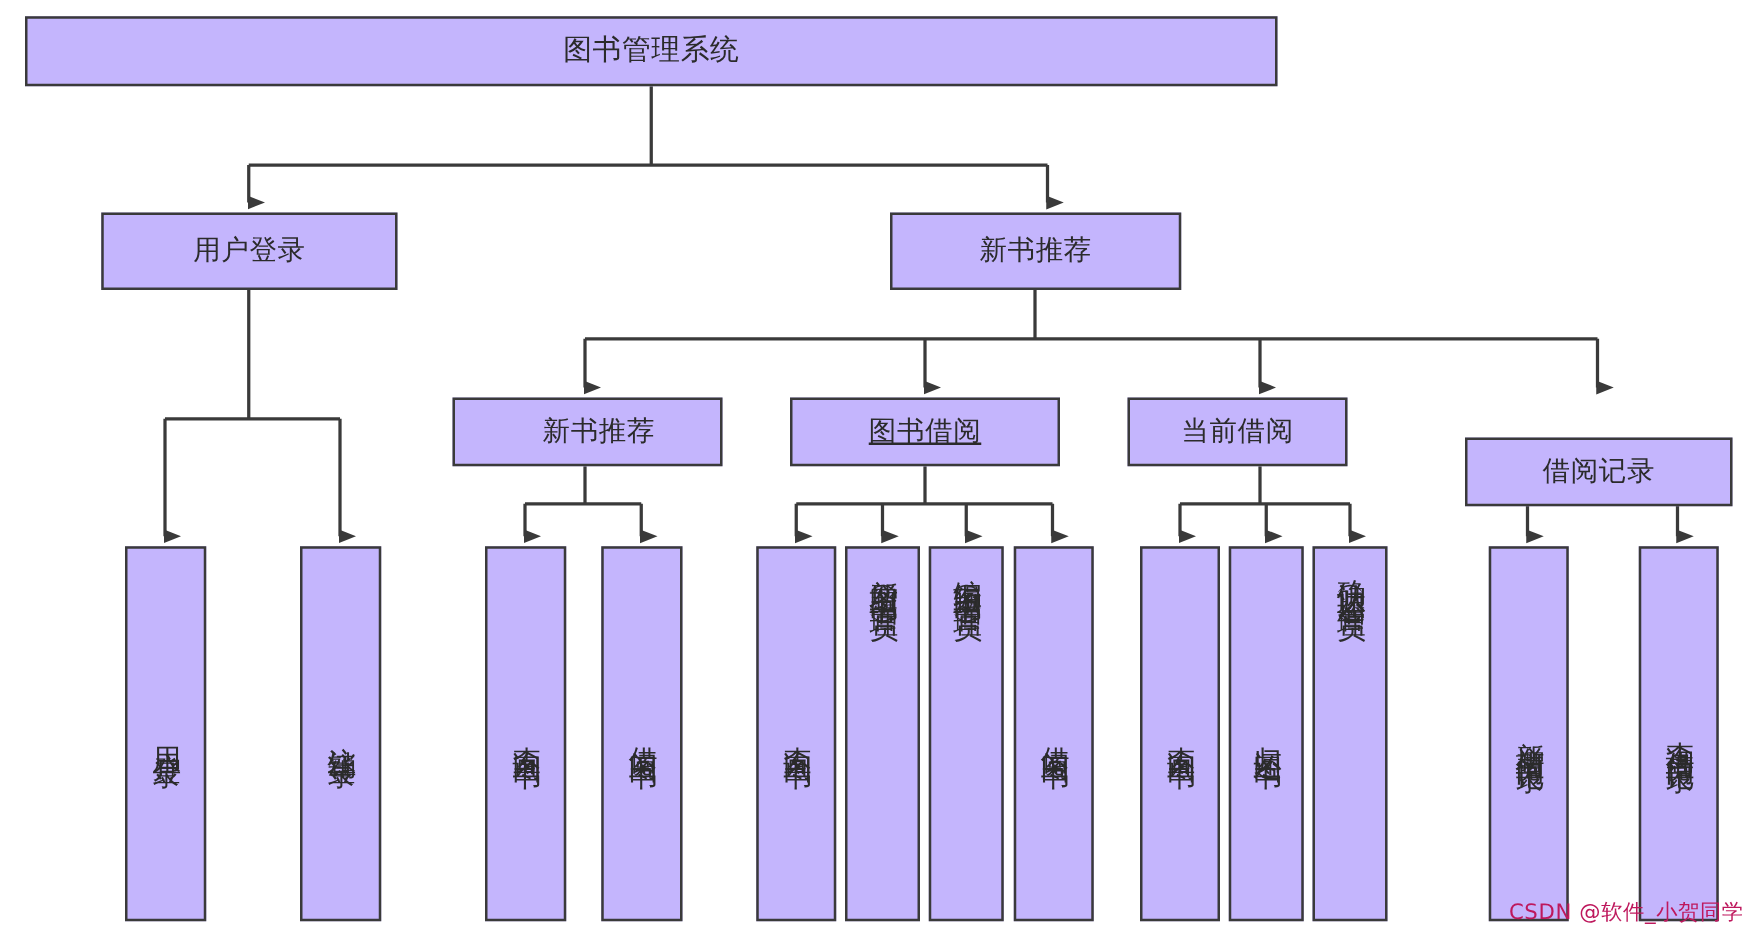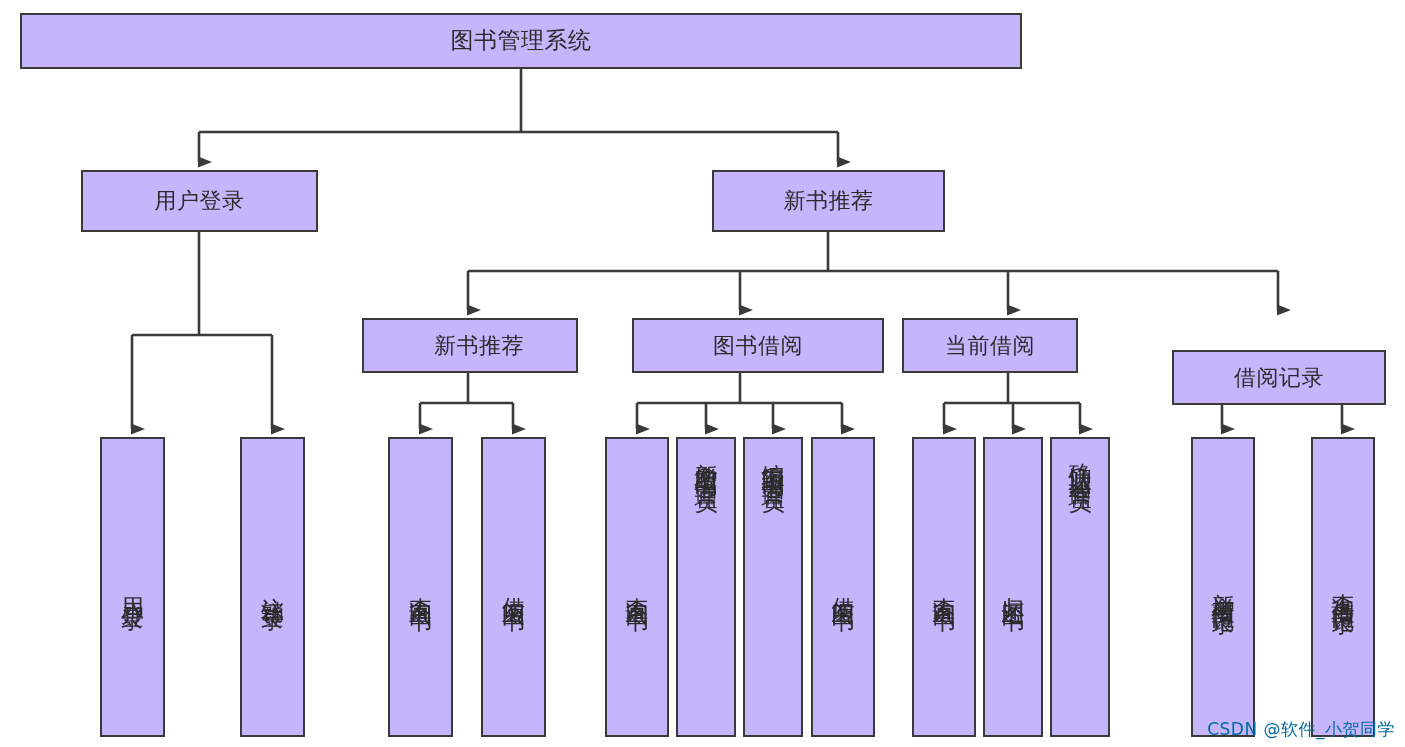--- a/index.html
+++ b/index.html
@@ -62,21 +62,21 @@
   }
   .node.vertical.centered {
     align-items: center;
     padding-top: 0;
   }
   #watermark {
     position: absolute;
     right: 10px;
     bottom: 6px;
     font-size: 17px;
-    color: #0369a1;
+    color: #be185d;
     letter-spacing: 0.5px;
     white-space: nowrap;
     pointer-events: none;
   }
 </style>
 </head>
 <body>
 
 <div id="diagram-canvas">
 
@@ -137,21 +137,21 @@
   <div class="node horizontal" style="left:81px; top:170px; width:237px; height:62px;">
     <span class="node-label">用户登录</span>
   </div>
   <div class="node horizontal" style="left:712px; top:170px; width:233px; height:62px;">
     <span class="node-label">新书推荐</span>
   </div>
 
   <div class="node horizontal" style="left:362px; top:318px; width:216px; height:55px;padding-left:18px;">
     <span class="node-label">新书推荐</span>
   </div>
-  <div class="node horizontal" style="left:632px; top:318px; width:252px; height:55px;">
+  <div class="node horizontal" style="left:632px; top:318px; width:216px; height:55px;text-decoration:underline;">
     <span class="node-label">图书借阅</span>
   </div>
   <div class="node horizontal" style="left:902px; top:318px; width:176px; height:55px;">
     <span class="node-label">当前借阅</span>
   </div>
   <div class="node horizontal" style="left:1172px; top:318px; width:214px; height:55px;margin-top:32px;">
     <span class="node-label">借阅记录</span>
   </div>
 
   <div class="node vertical centered" style="left:100px; top:437px; width:65px; height:300px;">

